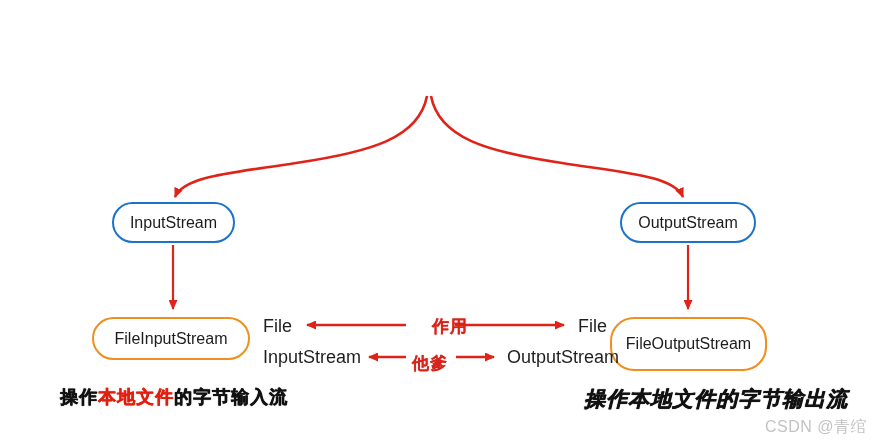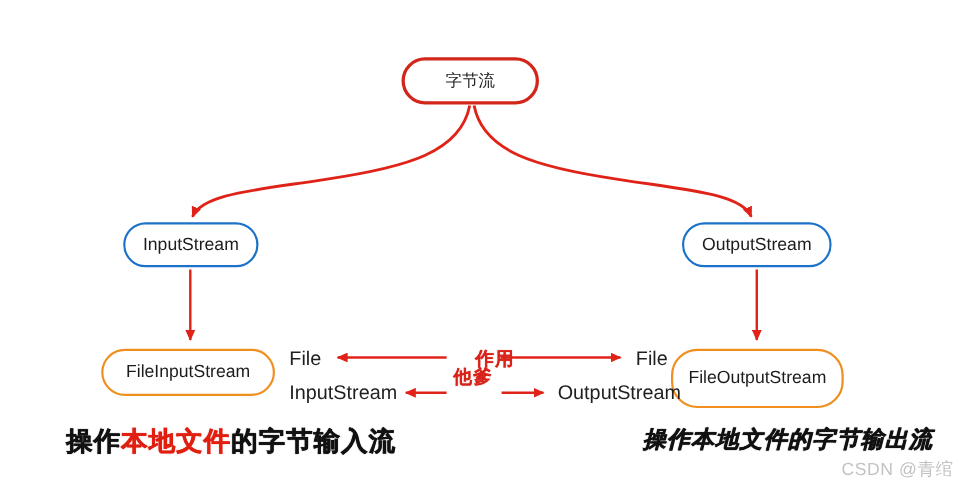--- a/index.html
+++ b/index.html
@@ -49,25 +49,25 @@
   .rel-center {
     position: absolute;
     color: #d7231a;
     font-weight: bold;
     font-size: 17px;
     letter-spacing: 1px;
     white-space: nowrap;
     text-shadow: 0 0 0.8px #d7231a;
   }
   .rel-center-1 { left: 432px; top: 315px; }
-  .rel-center-2 { left: 412px; top: 331px; }
+  .rel-center-2 { left: 412px; top: 352px; }
 
   .caption {
     position: absolute;
-    font-size: 24px;
+    font-size: 18px;
     font-weight: bold;
     color: #111111;
     letter-spacing: 1px;
     white-space: nowrap;
     text-shadow: 0 0 1px #111111, 0.5px 0 0 #111111;
   }
   .caption-left  { left: 60px;  top: 385px; }
   .caption-right { left: 584px; top: 385px; font-size: 21px; font-style: italic; }
   .caption .hl {
     color: #e01f10;
@@ -96,23 +96,20 @@
     <path d="M 427 96 C 419 138, 371 152, 296 163 C 232 173, 184 176, 175 197" fill="none" stroke="#e02318" stroke-width="2.6" marker-end="url(#arrowhead)"></path>
     <path d="M 431 96 C 439 138, 487 152, 562 163 C 626 173, 674 176, 683 197" fill="none" stroke="#e02318" stroke-width="2.6" marker-end="url(#arrowhead)"></path>
     <path d="M 173 245 L 173 309" fill="none" stroke="#e02318" stroke-width="2.2" marker-end="url(#arrowhead)"></path>
     <path d="M 688 245 L 688 309" fill="none" stroke="#e02318" stroke-width="2.2" marker-end="url(#arrowhead)"></path>
     <path d="M 406 325 L 307 325" fill="none" stroke="#e02318" stroke-width="2.4" marker-end="url(#arrowhead)"></path>
     <path d="M 455 325 L 564 325" fill="none" stroke="#e02318" stroke-width="2.4" marker-end="url(#arrowhead)"></path>
     <path d="M 406 357 L 369 357" fill="none" stroke="#e02318" stroke-width="2.4" marker-end="url(#arrowhead)"></path>
     <path d="M 456 357 L 494 357" fill="none" stroke="#e02318" stroke-width="2.4" marker-end="url(#arrowhead)"></path>
   </svg>
 
-  <div class="node node-root">
-    <span>字节流</span>
-  </div>
 
   <div class="node node-input">
     <span>InputStream</span>
   </div>
 
   <div class="node node-output">
     <span>OutputStream</span>
   </div>
 
   <div class="node node-finput">

